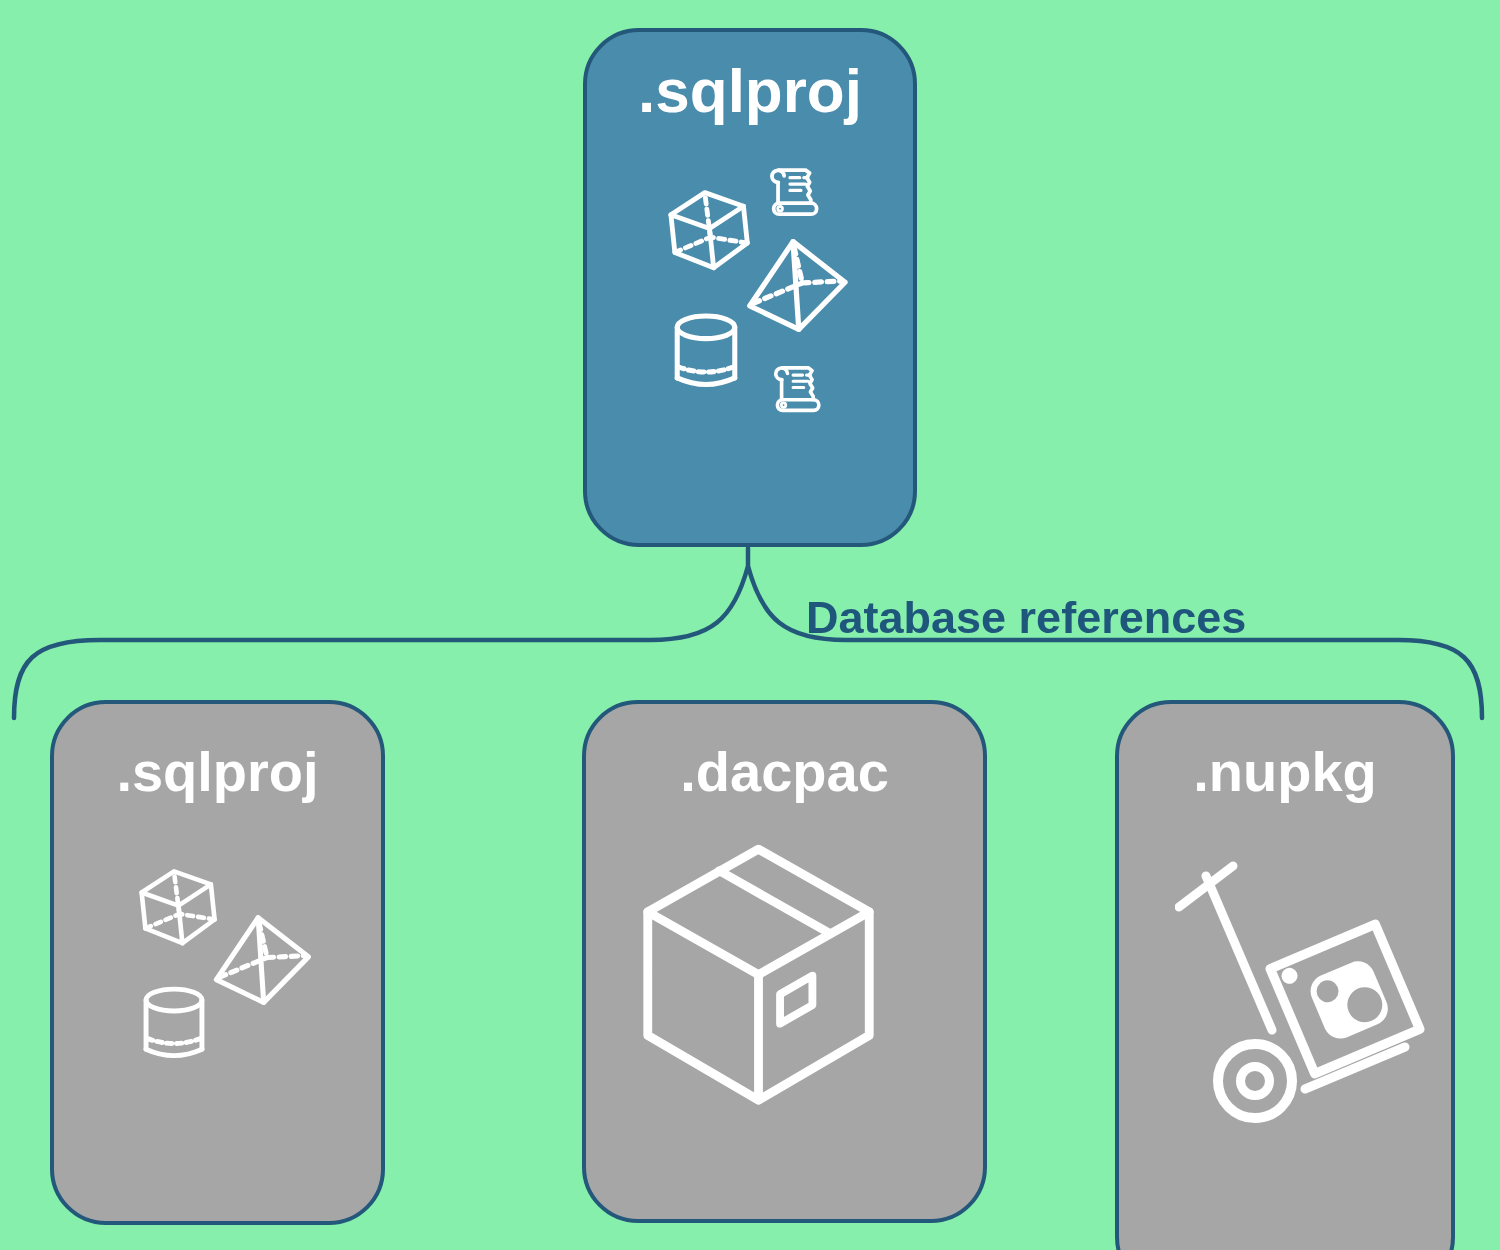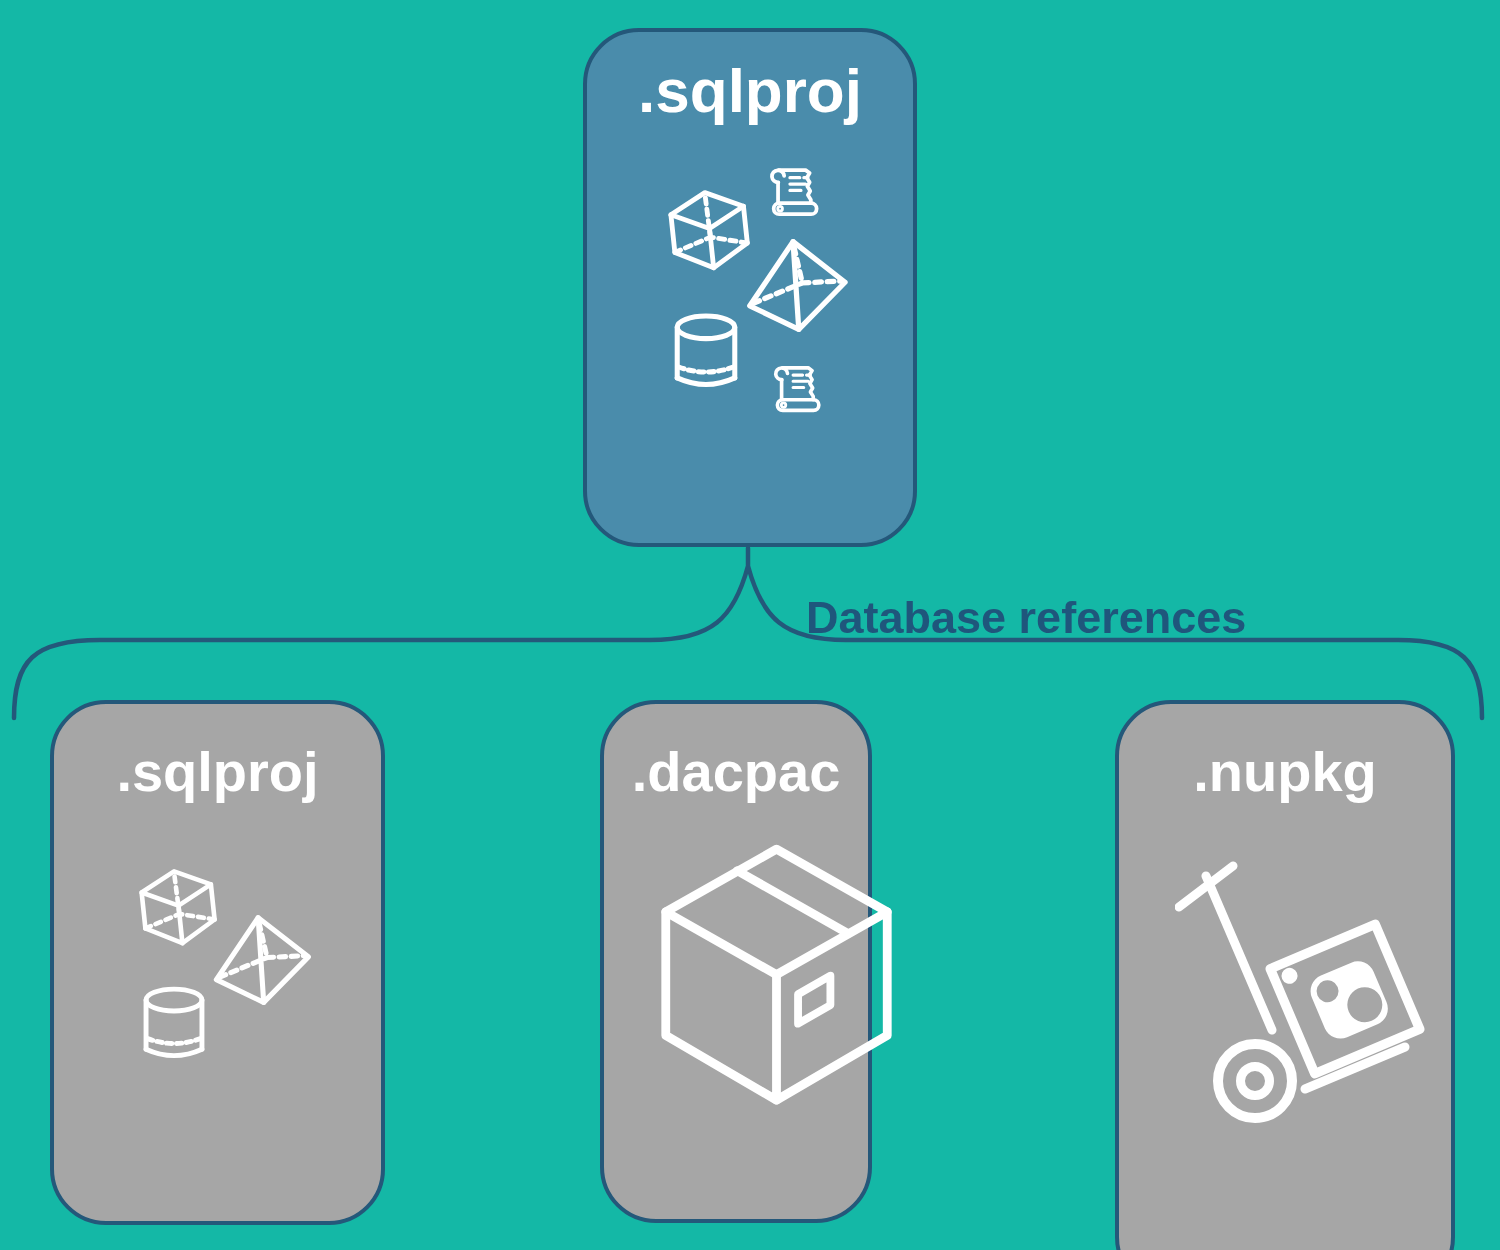--- a/index.html
+++ b/index.html
@@ -1,17 +1,17 @@
 <!DOCTYPE html>
 <html><head>
 <meta charset="utf-8">
 <style>
   html,body{margin:0;padding:0;background:#fff;}
   .canvas{
-    position:relative;width:1500px;height:1250px;background:#14b8a6;
+    position:relative;width:1500px;height:1250px;background:#86efac;
     font-family:"Liberation Sans",sans-serif;overflow:hidden;
   }
   .node{position:absolute;box-sizing:border-box;border:4px solid #24587A;border-radius:56px;}
   .node-root{background:#4A8CAB;}
   .node-child{background:#A6A6A6;}
   .node-title{
     color:#fff;font-weight:bold;text-align:center;line-height:1;
     letter-spacing:0;white-space:nowrap;
   }
   .node-root .node-title{font-size:62px;padding-top:28px;}
@@ -124,21 +124,21 @@
         <use href="#sym-cube"></use>
       </svg>
     <svg class="icon" style="left:156px;top:210px;width:102px;height:93px;">
         <use href="#sym-pyramid"></use>
       </svg>
     <svg class="icon" style="left:86px;top:281px;width:68px;height:80px;">
         <use href="#sym-cylinder"></use>
       </svg>
   </div>
 
-  <div class="node node-child" style="left:582px;top:700px;width:272px;height:523px;margin-left:18px;">
+  <div class="node node-child" style="left:582px;top:700px;width:405px;height:523px;">
     <div class="node-title">.dacpac</div>
     <svg class="icon" style="left:50px;top:138px;width:245px;height:280px;">
         <use href="#sym-package"></use>
       </svg>
   </div>
 
   <div class="node node-child" style="left:1115px;top:700px;width:340px;height:593px;">
     <div class="node-title">.nupkg</div>
     <svg class="icon" style="left:56px;top:152px;width:250px;height:275px;">
         <use href="#sym-handtruck"></use>

